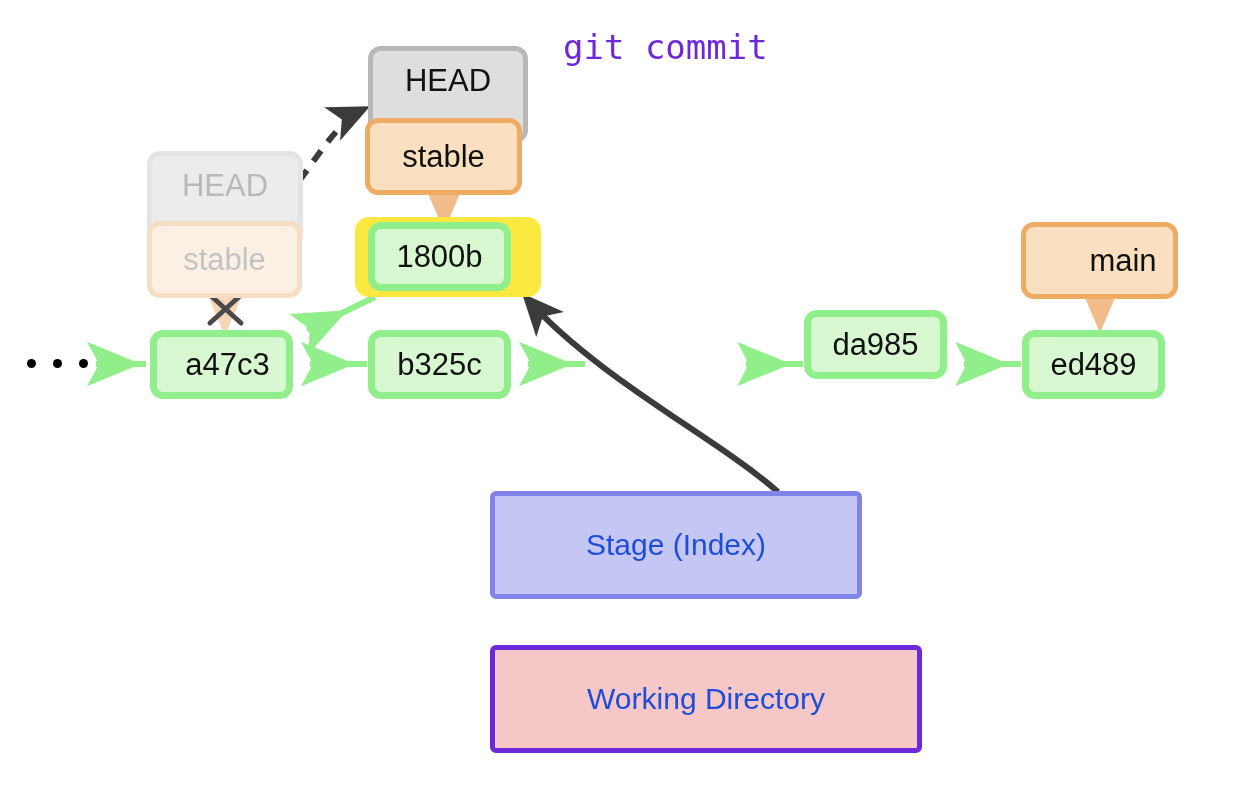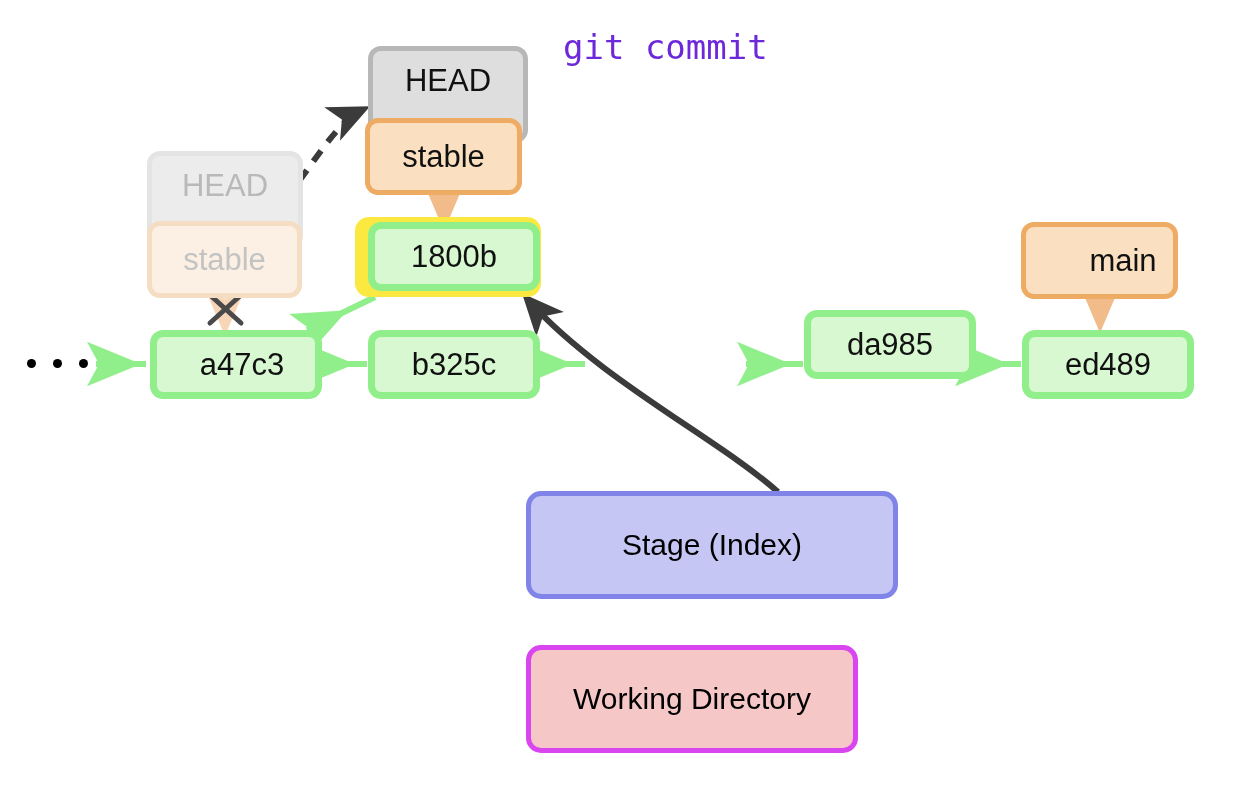--- a/index.html
+++ b/index.html
@@ -34,21 +34,21 @@
     display: flex;
     align-items: center;
     justify-content: center;
     text-align: center;
     line-height: 1;
     white-space: nowrap;
   }
 
   
   .commit {
-    width: 172px;
+    width: 143px;
     height: 69px;
     background: #d7f8d0;
     border: 7px solid #90ef8a;
     border-radius: 13px;
     font-size: 31px;
     color: #111111;
   }
 
   
   .ref {
@@ -91,36 +91,35 @@
     height: 77px;
     background: #fbf0e3;
     border: 5px solid #f5ddc3;
     border-radius: 13px;
     font-size: 31px;
     color: #c3c3c3;
   }
 
   
   .area {
-    border-radius: 15px;
+    border-radius: 6px;
     font-size: 30px;
-    color: #000000;
-    margin-left: 36px;
+    color: #1d4ed8;
   }
   .area-stage {
     width: 372px;
     height: 108px;
     background: #c5c6f4;
     border: 5px solid #8084e8;
   }
   .area-work {
-    width: 332px;
+    width: 432px;
     height: 108px;
     background: #f6c7c7;
-    border: 5px solid #d946ef;
+    border: 5px solid #6d28d9;
   }
 
   
   .highlight {
     position: absolute;
     background: #fbe942;
     border-radius: 14px;
   }
 
   

